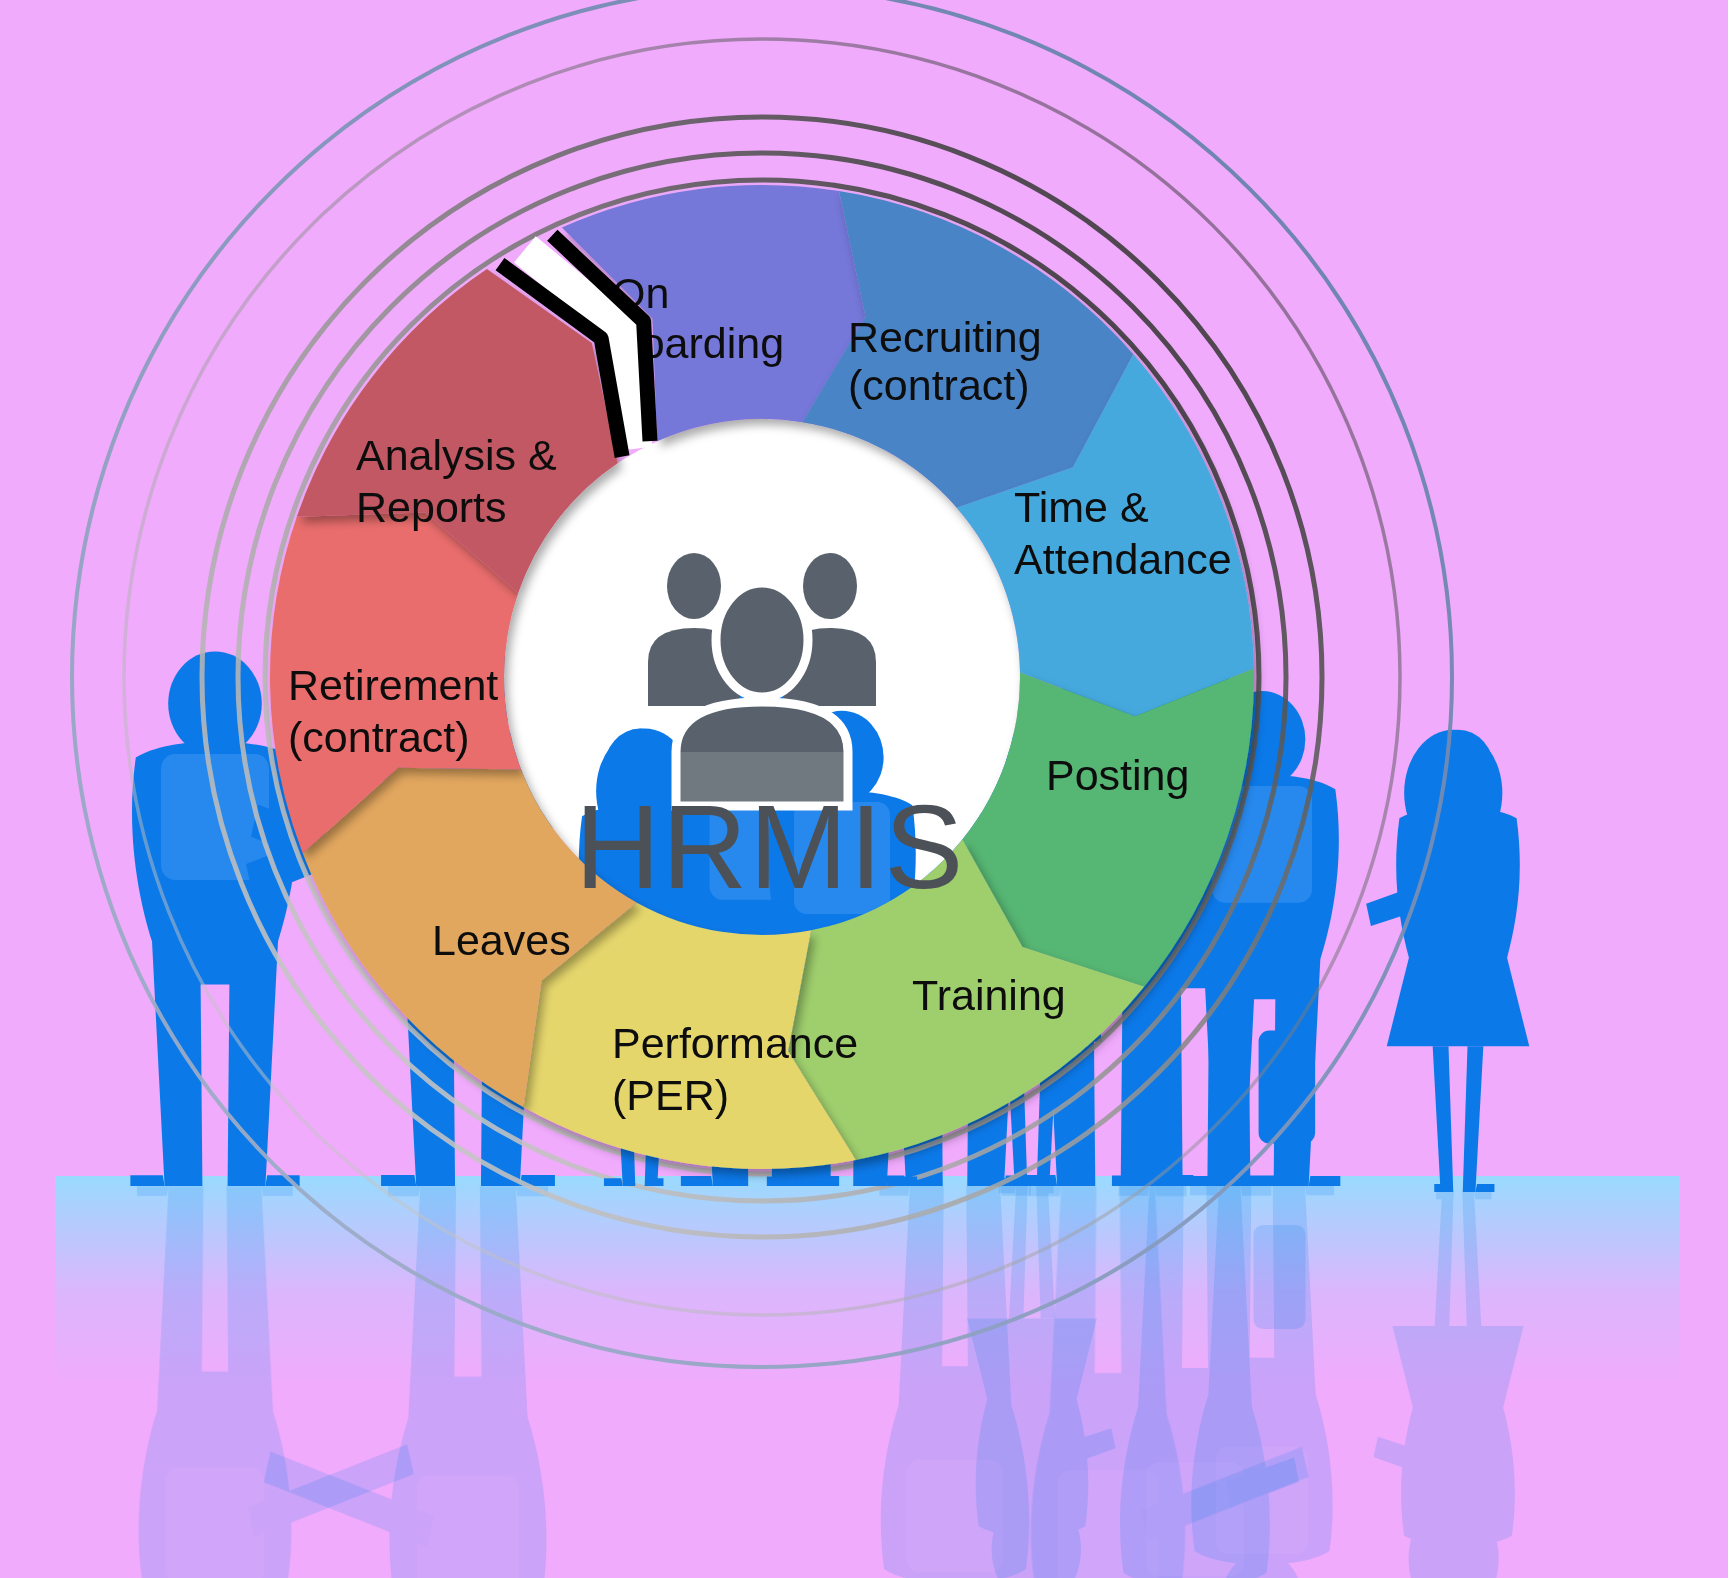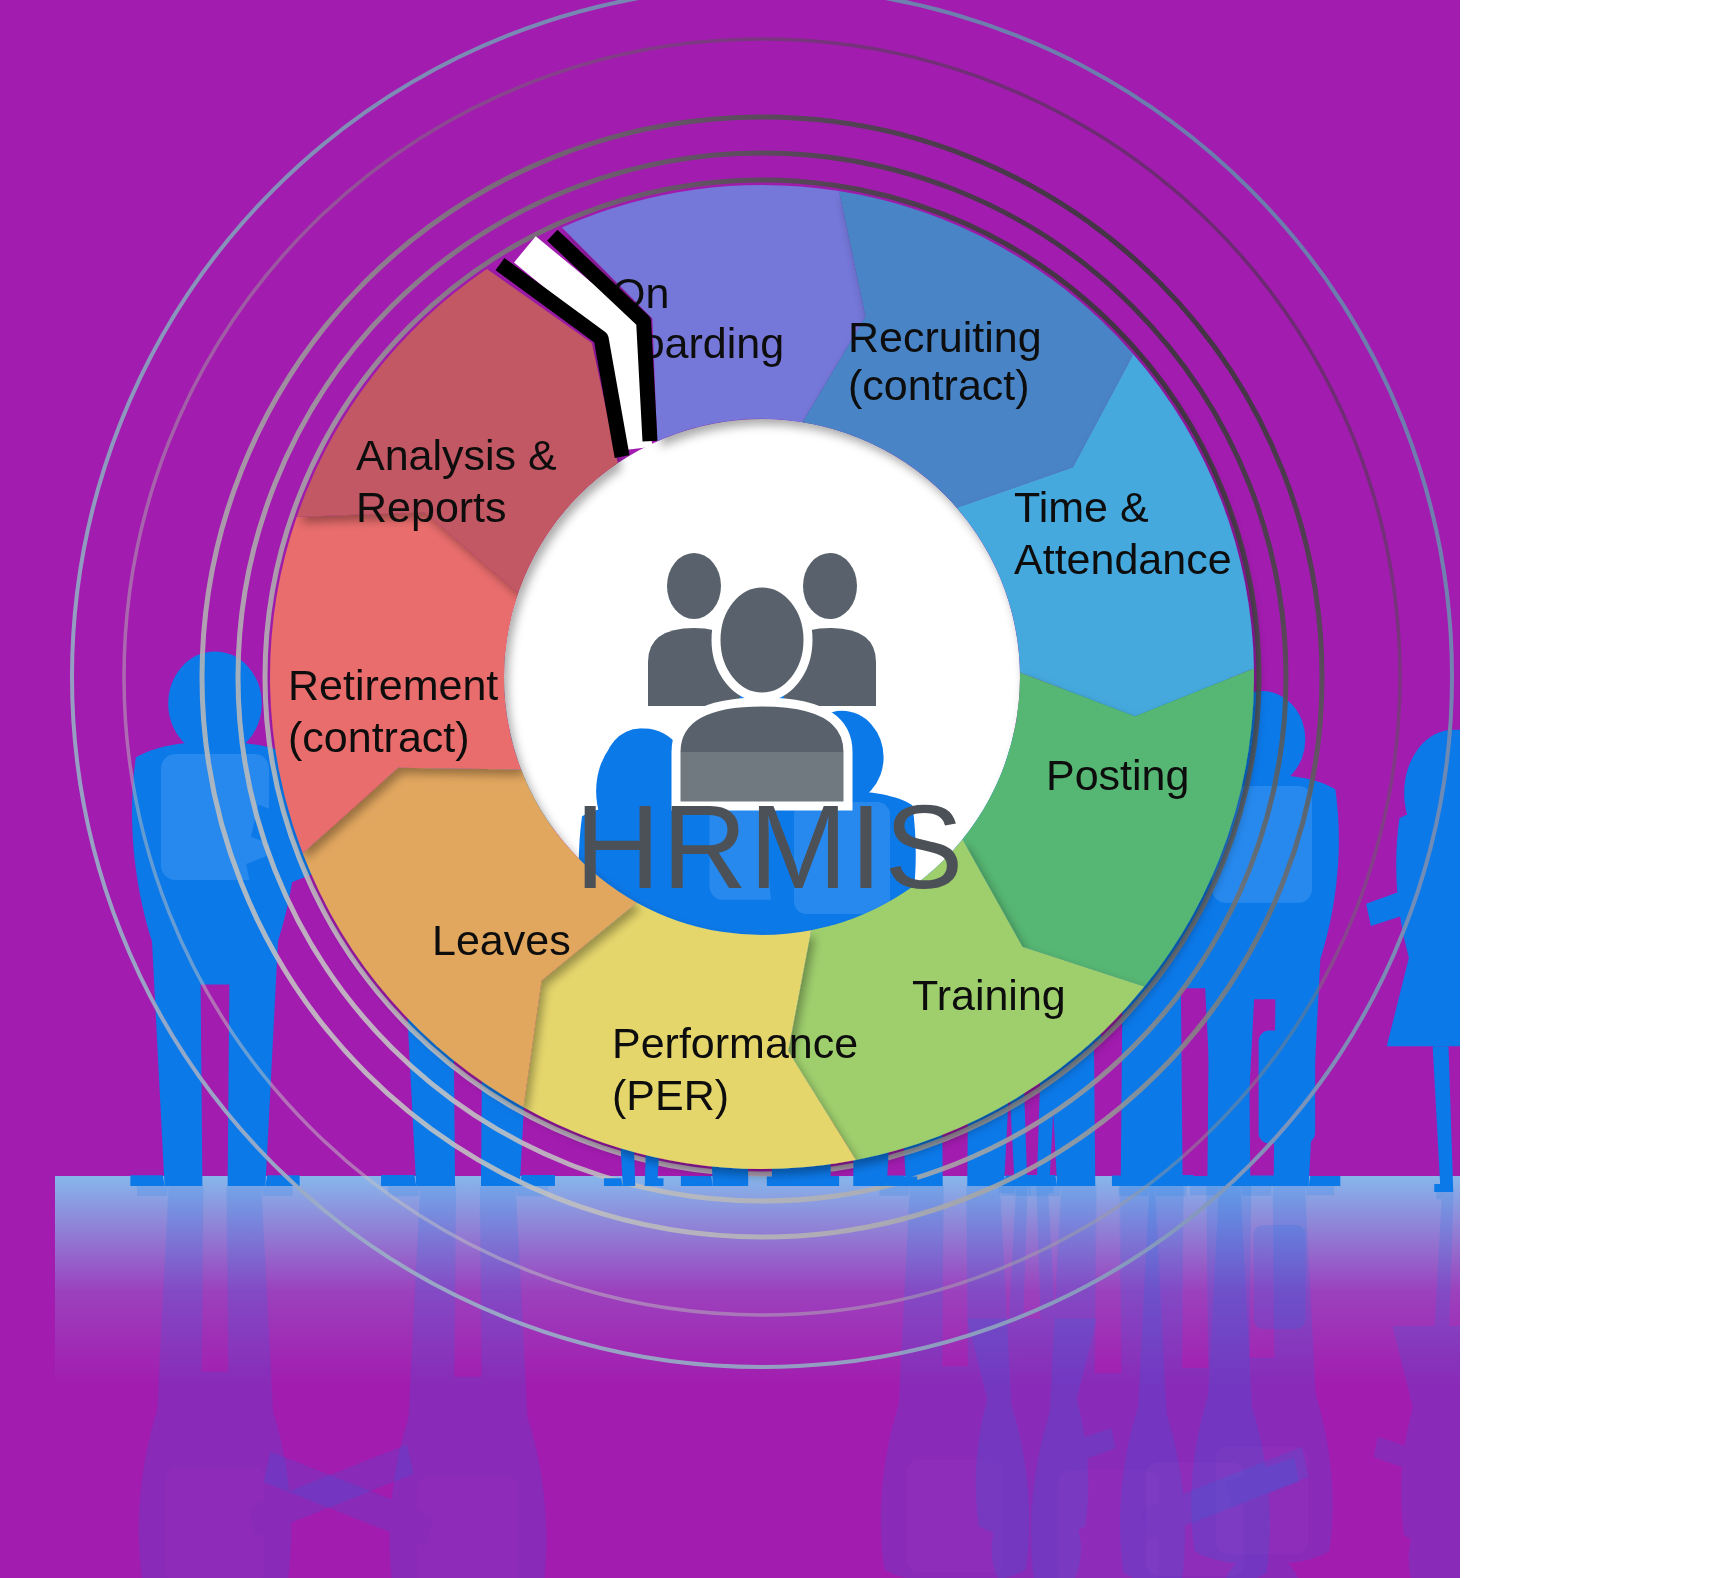--- a/index.html
+++ b/index.html
@@ -1,16 +1,16 @@
 <!DOCTYPE html>
 <html><head>
 <meta charset="utf-8">
 <style>
   html,body{margin:0;padding:0;background:#ffffff;}
-  .stage{position:relative;width:1460px;height:1578px;overflow:hidden;background:#a21caf;
+  .stage{position:relative;width:1728px;height:1578px;overflow:hidden;background:#f0abfc;
          font-family:"Liberation Sans", sans-serif;}
   .stage svg{position:absolute;left:0;top:0;}
   text{font-family:"Liberation Sans", sans-serif;}
 </style>
 </head>
 <body>
 
 <div class="stage">
   <svg id="scene" width="1732" height="1578" viewBox="0 0 1732 1578">
       <defs>

